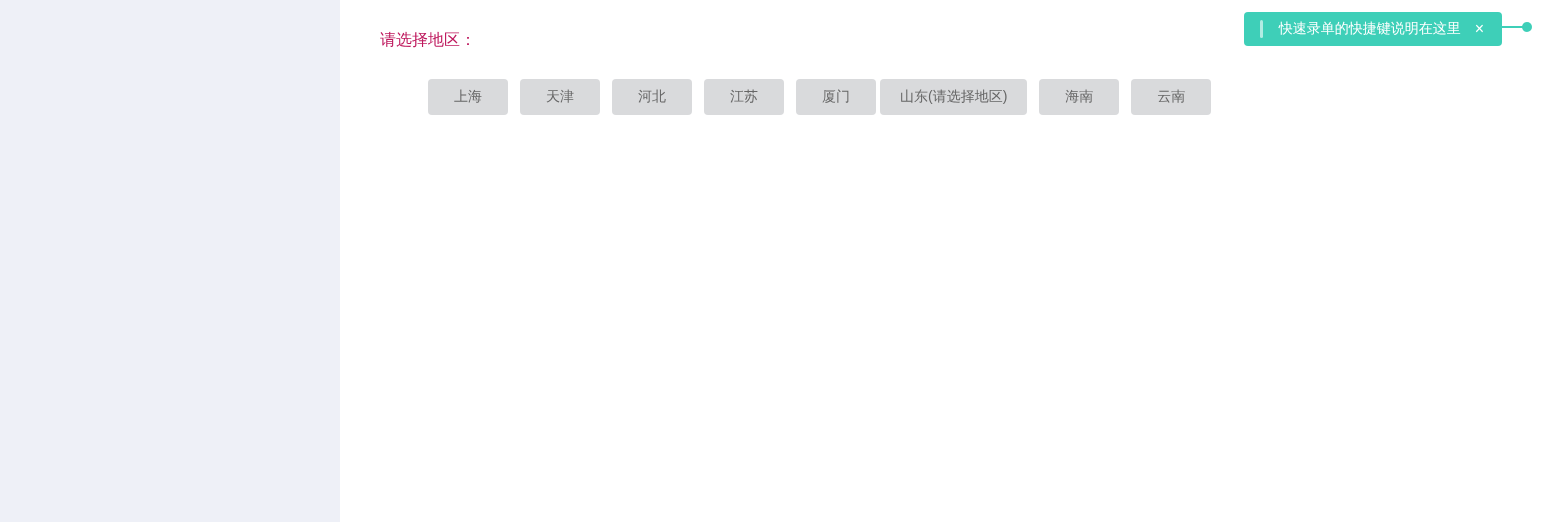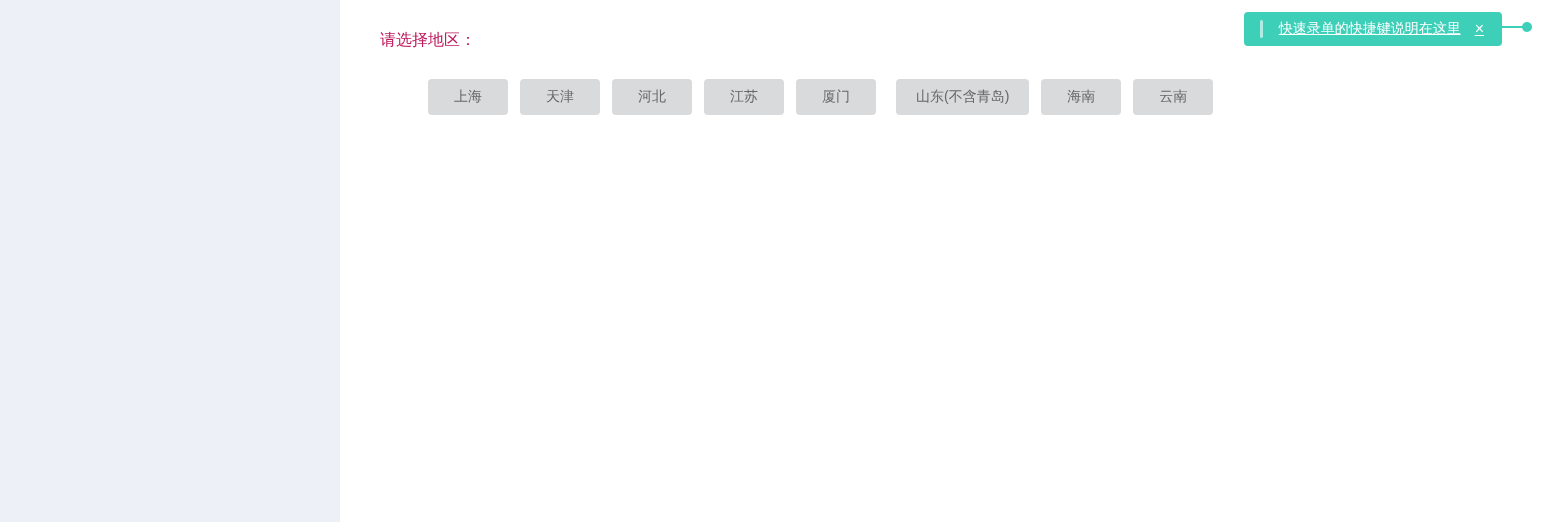--- a/index.html
+++ b/index.html
@@ -39,21 +39,21 @@
     .page-title {
       font-size: 16px;
       color: #be185d;
       font-weight: normal;
       margin-bottom: 28px;
     }
 
     .region-buttons {
       display: flex;
       flex-wrap: wrap;
-      gap: 20px;
+      gap: 4px;
       padding-left: 48px;
     }
 
     .region-row {
       display: flex;
       gap: 12px;
       margin-bottom: 12px;
     }
 
     .region-btn {
@@ -78,21 +78,20 @@
       background: #3ecfb8;
       color: #fff;
       border-radius: 4px;
       padding: 8px 16px;
       font-size: 14px;
       display: flex;
       align-items: center;
       gap: 12px;
       white-space: nowrap;
       z-index: 100;
-      text-decoration: underline;
     }
 
     .tooltip-banner::before {
       content: '';
       display: inline-block;
       width: 3px;
       height: 18px;
       background: rgba(255,255,255,0.6);
       margin-right: 4px;
       border-radius: 2px;
@@ -137,21 +136,21 @@
 
   <div class="region-buttons">
     <div class="region-row">
         <button class="region-btn">上海</button>
         <button class="region-btn">天津</button>
         <button class="region-btn">河北</button>
         <button class="region-btn">江苏</button>
         <button class="region-btn">厦门</button>
       </div>
     <div class="region-row">
-        <button class="region-btn">山东(不含青岛)</button>
+        <button class="region-btn">山东(请选择地区)</button>
         <button class="region-btn">海南</button>
         <button class="region-btn">云南</button>
       </div>
   </div>
 </div>
 
 <div class="tooltip-banner">
   <span>快速录单的快捷键说明在这里</span>
   <button class="tooltip-close">×</button>
 </div>

